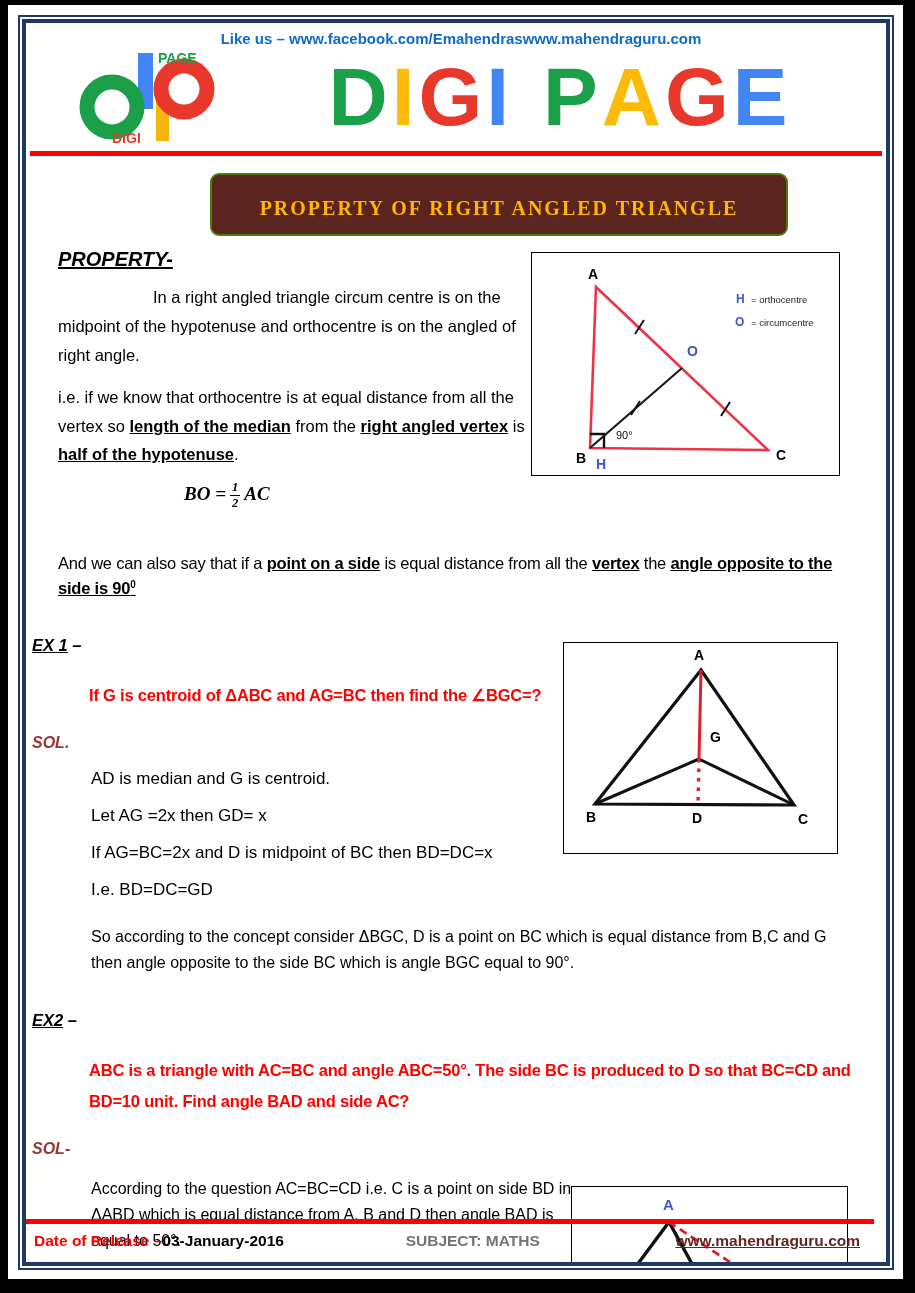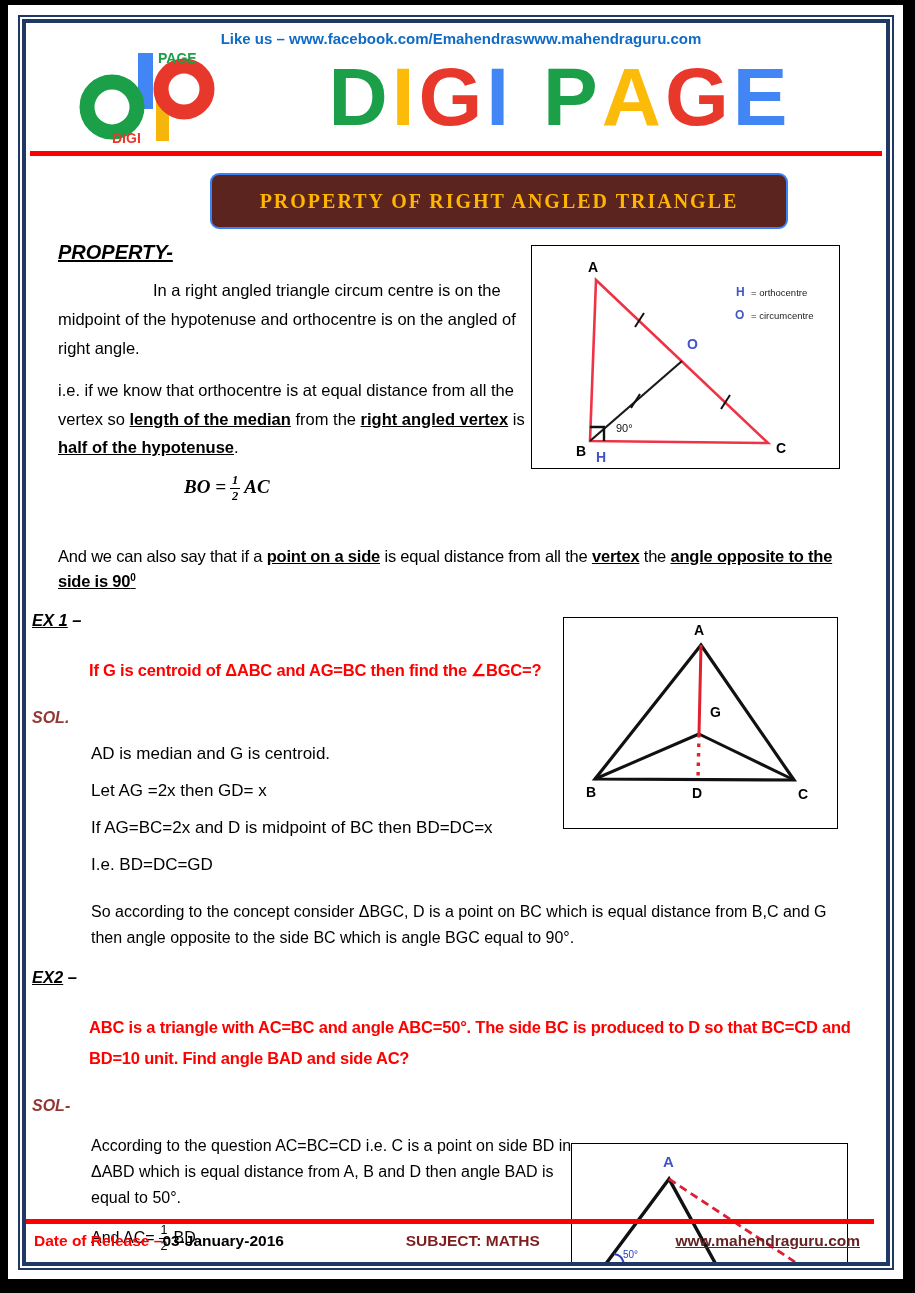--- a/index.html
+++ b/index.html
@@ -16,22 +16,22 @@
     color:#0F6BC5; font-weight:bold; font-size:15px; }
   .header-links .link { cursor:pointer; }
   .logo-row { display:flex; align-items:center; height:100px; padding:0 6px 0 36px; }
   .digi-page-title { flex:1; text-align:center; font-size:82px; font-weight:bold; letter-spacing:4px; line-height:1; white-space:nowrap; }
   .dp-letter { display:inline-block; }
   .dp-letter.word-gap { margin-left:30px; }
 
   .red-rule { height:5px; background:#FF0000; margin:4px 4px 0 4px; }
 
   
-  .banner { width:578px; margin:17px 0 0 184px; background:#5C241F; border:2px solid #3b82f6;
-    border-radius:9px; text-align:center; padding:15px 0 14px; box-sizing:border-box; }
+  .banner { width:578px; margin:17px 0 0 184px; background:#5C241F; border:2px solid #4d7c0f;
+    border-radius:9px; text-align:center; padding:22px 0 14px; box-sizing:border-box; }
   .banner-text { color:#FFB503; font-family:"Liberation Serif", serif; font-weight:bold;
     font-size:20px; letter-spacing:2px; }
 
   
   .property-section { position:relative; margin-top:12px; min-height:242px; }
   .property-heading { margin:0 0 0 32px; font-size:20px; font-weight:bold; font-style:italic;
     text-decoration:underline; }
   .property-text { width:472px; margin-left:32px; font-size:16.5px; }
   .property-text p { margin:0; line-height:1.75; }
   .para1 { text-indent:95px; margin-top:12px !important; }
@@ -45,42 +45,42 @@
   .frac .num { border-bottom:1.3px solid #000; padding:0 2px 1px; }
   .frac .den { padding-top:1px; }
 
   .diagram-box { position:absolute; background:#fff; border:1.5px solid #000; }
   .diagram1 { top:4px; right:46px; width:307px; height:222px; }
   .diagram2 { top:6px; right:48px; width:273px; height:210px; }
   .diagram3 { top:10px; right:38px; width:275px; height:182px; }
 
   .concept-para { margin:40px 26px 0 32px; font-size:16.5px; line-height:1.55; letter-spacing:-0.2px; }
 
-  .ex-section { position:relative; margin-top:16px; }
+  .ex-section { position:relative; margin-top:34px; }
   .ex1-section { min-height:216px; }
   .ex-label { margin-left:6px; font-weight:bold; font-style:italic; font-size:16.5px; }
   .ex-label .ul { text-decoration:underline; }
   .red-question { margin:25px 26px 0 63px; color:#FF0000; font-weight:bold; font-size:16.5px;
     line-height:1.9; letter-spacing:-0.2px; }
   .sol-label { margin:23px 0 0 6px; color:#953735; font-weight:bold; font-style:italic; font-size:16px; }
   .steps p { margin:17px 0 0 65px; font-size:17px; width:450px; }
   .conclusion { margin:24px 26px 0 65px; font-size:16px; line-height:1.65; }
 
   .ex2-sol-section { position:relative; min-height:196px; margin-top:2px; }
   .ex2-para { width:505px; margin:18px 0 0 65px; font-size:16px; line-height:1.6; }
   .formula-line { margin:14px 0 0 65px; font-size:16px; }
 
   
   .footer { position:absolute; left:0; right:12px; bottom:0; }
   .footer-rule { height:5px; background:#FF0000; }
   .footer-row { display:flex; align-items:baseline; font-weight:bold; font-size:15.5px;
     padding:8px 14px 12px 8px; }
   .f-date { flex:0 0 45%; }
   .f-date .lbl { color:#FF0000; }
-  .f-subject { flex:1; color:#7f1d1d; }
+  .f-subject { flex:1; color:#737373; }
   .f-site { text-align:right; color:#632423; text-decoration:underline; cursor:pointer; }
 
   svg text { font-family:"Liberation Sans", sans-serif; }
 </style>
 </head>
 <body>
 
 <div class="white-page">
 <div class="frame">
 <div class="frame-inner">

